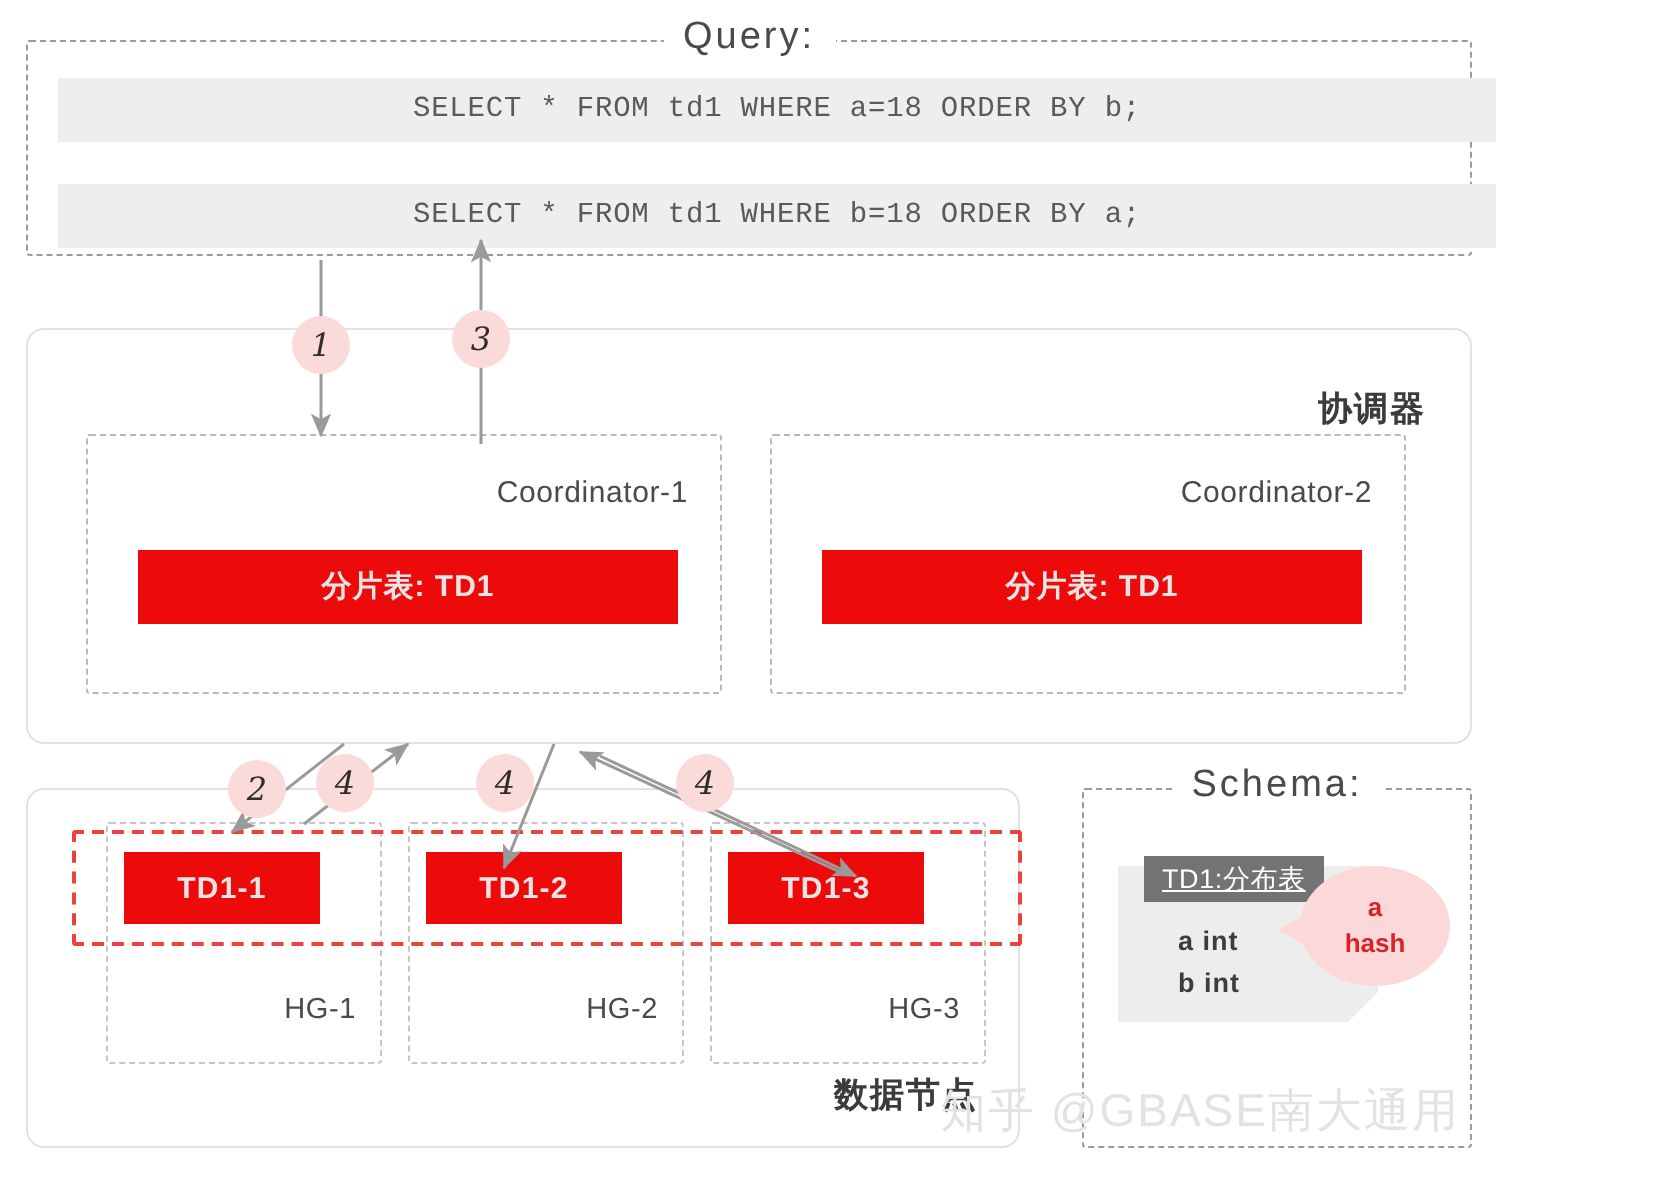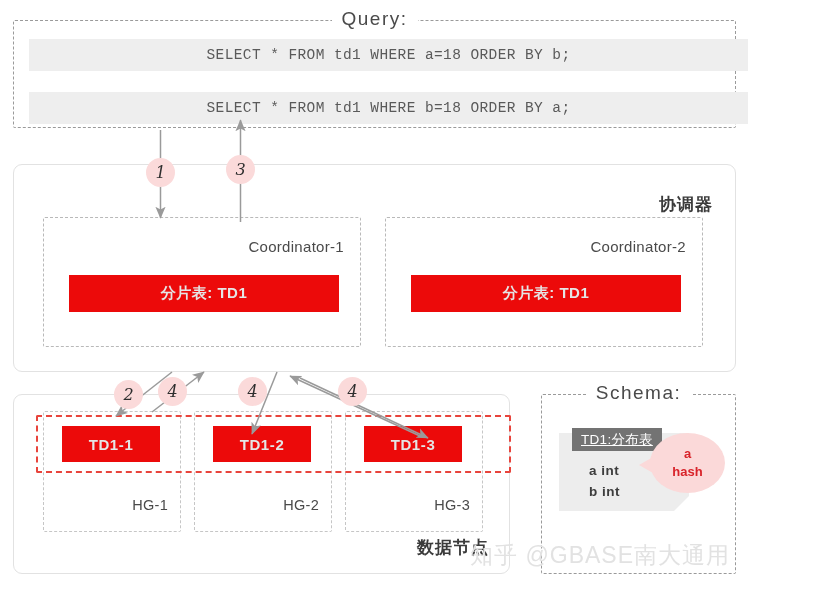--- a/index.html
+++ b/index.html
@@ -136,20 +136,21 @@
   #datanode-label { right: 20px; bottom: 14px; top: auto; }
 
   .hg-box {
     position: absolute;
     top: 16px;
     width: 138px;
     height: 121px;
     border: 1.3px dashed #c6c6c6;
     border-radius: 2px;
     box-sizing: border-box;
+    margin-left: 10px;
   }
   #hg-box-1 { left: 29px; }
   #hg-box-2 { left: 180px; }
   #hg-box-3 { left: 331px; }
 
   .hg-name {
     position: absolute;
     right: 12px;
     bottom: 18px;
     font-size: 14.5px;

